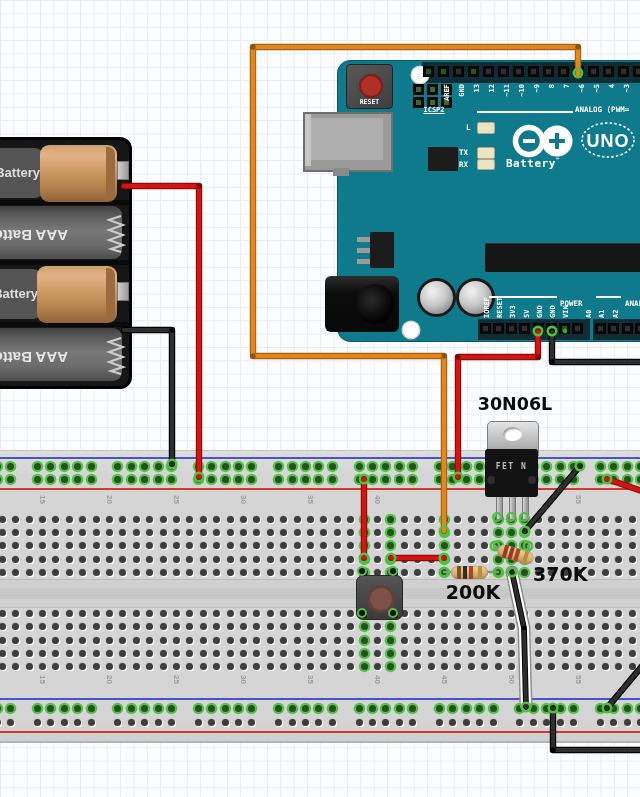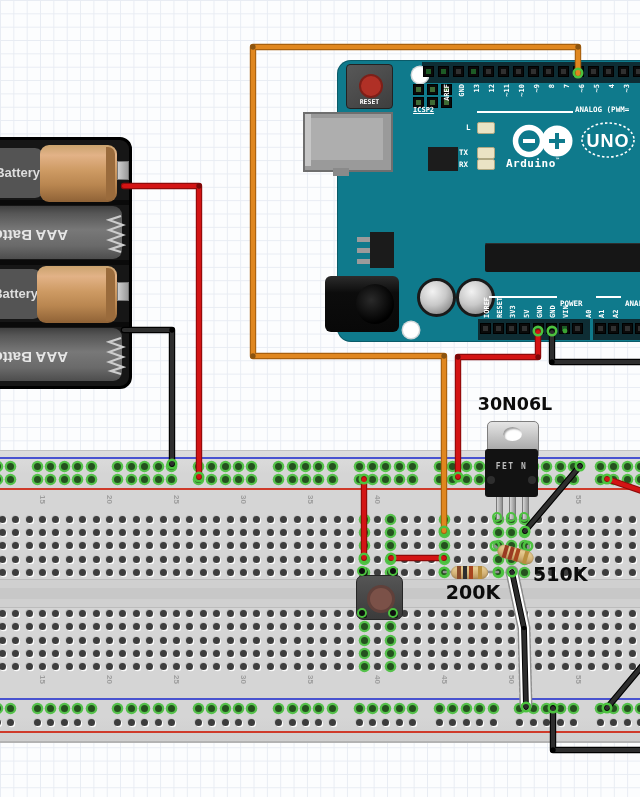--- a/index.html
+++ b/index.html
@@ -803,21 +803,21 @@
         <div class="apin" style="left: 90px; top: 37px;">
           <i style="background: rgb(62, 107, 53);"></i>
         </div>
         <div class="apin" style="left: 104px; top: 24px;">
           <i style="background: rgb(62, 107, 53);"></i>
         </div>
         <div class="apin" style="left: 104px; top: 37px;">
           <i style="background: rgb(62, 107, 53);"></i>
         </div>
       </div>
-    <div class="abs" style="left:76px;top:46px;width:42px;font:bold 7px 'DejaVu Sans Mono',monospace;color:#fff;text-decoration:underline;">ICSP2</div>
+    <div class="abs" style="left:76px;top:46px;width:42px;text-align:center;font:bold 7px 'DejaVu Sans Mono',monospace;color:#fff;text-decoration:underline;">ICSP2</div>
 
     <div class="abs" style="left:-34px;top:52px;width:86px;height:56px;background:#9a9a9a;border:2px solid #6f6f6f;">
       <div class="abs" style="left:2px;top:4px;width:76px;height:42px;background:#aeaeae;"></div>
       <div class="abs" style="left:0;top:0;width:6px;height:52px;background:#c6c6c6;"></div>
     </div>
     <div class="abs" style="left:-4px;top:108px;width:16px;height:8px;background:#8a8a8a;"></div>
 
     <div class="led" style="left:140px;top:62px;"></div>
     <div class="led" style="left:140px;top:87px;"></div>
     <div class="led" style="left:140px;top:98.5px;"></div>
@@ -830,21 +830,21 @@
     <svg class="abs" style="left:166px;top:58px;" width="150" height="55">
       <circle cx="26" cy="23" r="13.5" fill="none" stroke="#fff" stroke-width="5.5"></circle>
       <rect x="20" y="21" width="12" height="4" fill="#fff"></rect>
       <circle cx="54" cy="23" r="15.5" fill="#fff"></circle>
       <rect x="52" y="15" width="4" height="16" fill="#0f7a8c"></rect>
       <rect x="46" y="21" width="16" height="4" fill="#0f7a8c"></rect>
       <ellipse cx="105" cy="22" rx="26" ry="17" fill="none" stroke="#fff" stroke-width="1.6" stroke-dasharray="2.5,2.2"></ellipse>
       <text x="105" y="29" text-anchor="middle" font-family="Liberation Sans,sans-serif" font-size="18" font-weight="bold" fill="#fff" letter-spacing="1">UNO</text>
     </svg>
     <div class="abs" style="left:169px;top:96px;font:bold 11px 'DejaVu Sans Mono',monospace;color:#fff;letter-spacing:.5px;">
-      <span>Arduino</span><sup style="font-size:6px;">™</sup>
+      <span>Battery</span><sup style="font-size:6px;">™</sup>
     </div>
 
     <div class="wline" style="left:140px;top:51px;width:96px;"></div>
     <div class="wtext" style="left:238px;top:44.5px;">ANALOG (PWM=</div>
 
     <div class="abs" style="left:33px;top:172px;width:24px;height:36px;background:#1b1b1b;">
       <div class="abs" style="left:-13px;top:5px;width:13px;height:5px;background:#9b9b9b;"></div>
       <div class="abs" style="left:-13px;top:16px;width:13px;height:5px;background:#9b9b9b;"></div>
       <div class="abs" style="left:-13px;top:27px;width:13px;height:5px;background:#9b9b9b;"></div>
     </div>
@@ -1118,15 +1118,15 @@
     <div class="abs" style="left:359px;top:610px;width:8px;height:8px;background:#0f0f0f;border-radius:2px;"></div>
     <div class="abs" style="left:390px;top:610px;width:8px;height:8px;background:#0f0f0f;border-radius:2px;"></div>
     <div class="gring" style="left:357.4px;top:566.4px;"></div>
     <div class="gring" style="left:388.4px;top:566.4px;"></div>
     <div class="gring" style="left:357.4px;top:608.4px;"></div>
     <div class="gring" style="left:388.4px;top:608.4px;"></div>
   </div>
 
   <div class="plabel" style="left:470px;top:394px;width:90px;text-align:center;font-size:17.5px;z-index:50;">30N06L</div>
   <div class="plabel" style="left:443px;top:581px;width:60px;text-align:center;font-size:19px;z-index:50;">200K</div>
-  <div class="plabel" style="left:533px;top:563px;font-size:19px;z-index:50;">510K</div>
+  <div class="plabel" style="left:533px;top:563px;font-size:19px;z-index:50;">370K</div>
 
 </div>
 
 </body></html>

